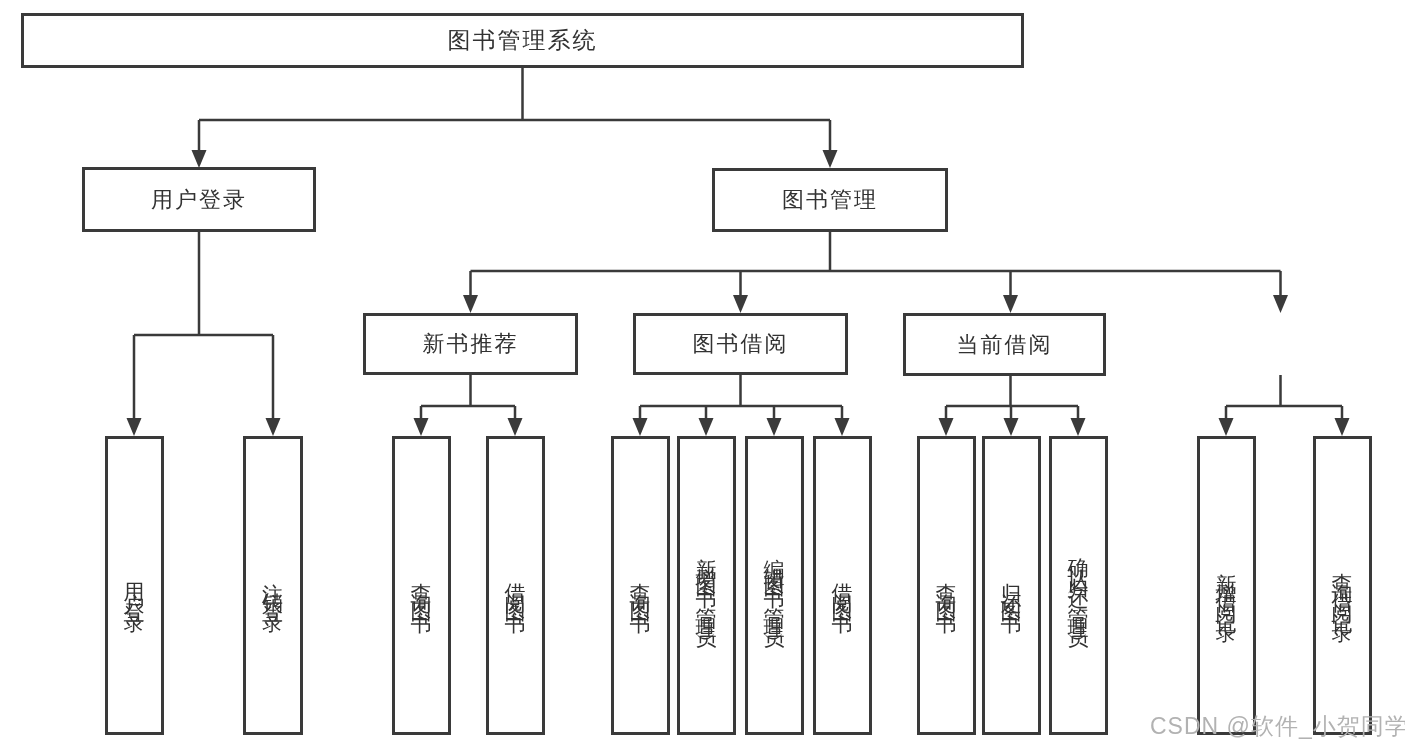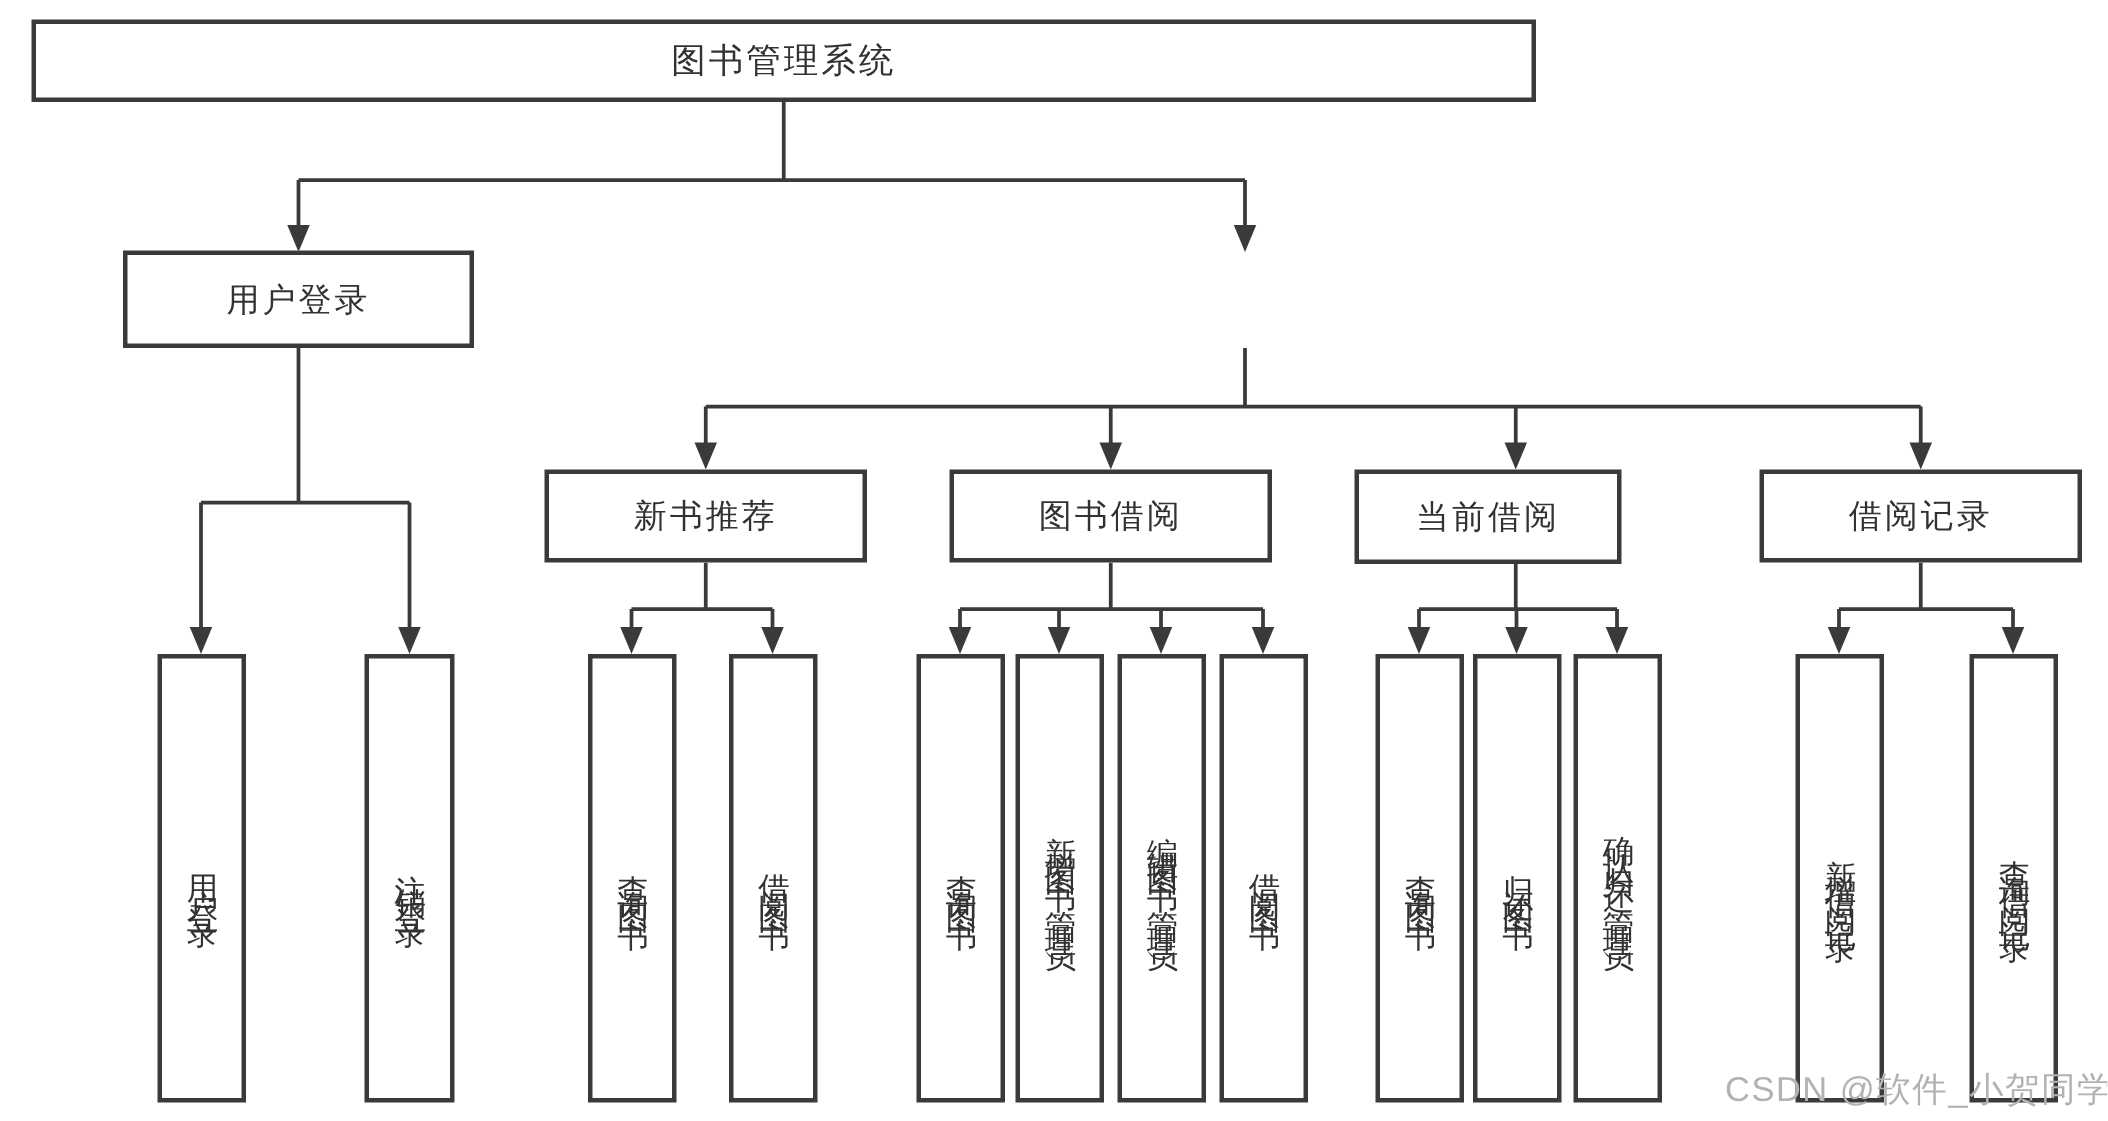--- a/index.html
+++ b/index.html
@@ -108,25 +108,25 @@
       <polygon points="1003.5,418 1018.5,418 1011,436"></polygon>
       <polygon points="1070.5,418 1085.5,418 1078,436"></polygon>
       <polygon points="1218.5,418 1233.5,418 1226,436"></polygon>
       <polygon points="1334.5,418 1349.5,418 1342,436"></polygon>
     </g>
   </svg>
 
   <div class="box hbox root-box" style="left:21px; top:13px; width:1003px; height:55px;">图书管理系统</div>
 
   <div class="box hbox" style="left:82px; top:167px; width:234px; height:65px;">用户登录</div>
+  <div class="box hbox" style="left:712px; top:168px; width:236px; height:64px;">图书管理</div>
 
   <div class="box hbox" style="left:633px; top:313px; width:215px; height:62px;">图书借阅</div>
   <div class="box hbox" style="left:363px; top:313px; width:215px; height:62px;">新书推荐</div>
-  <div class="box hbox" style="left:903px; top:313px; width:178px; height:63px;">当前借阅</div>
-  <div class="box hbox" style="left:1173px; top:313px; width:215px; height:62px;">借阅记录</div>
+  <div class="box hbox" style="left:903px; top:313px; width:203px; height:63px;">当前借阅</div>
 
   <div class="box vbox" style="left:105px; top:436px; width:59px; height:299px;">用户登录</div>
   <div class="box vbox" style="left:243px; top:436px; width:60px; height:299px;">注销登录</div>
 
   <div class="box vbox" style="left:392px; top:436px; width:59px; height:299px;">查询图书</div>
   <div class="box vbox" style="left:486px; top:436px; width:59px; height:299px;">借阅图书</div>
 
   <div class="box vbox" style="left:611px; top:436px; width:59px; height:299px;">查询图书</div>
   <div class="box vbox" style="left:677px; top:436px; width:59px; height:299px;">新增图书（管理员）</div>
   <div class="box vbox" style="left:745px; top:436px; width:59px; height:299px;">编辑图书（管理员）</div>

